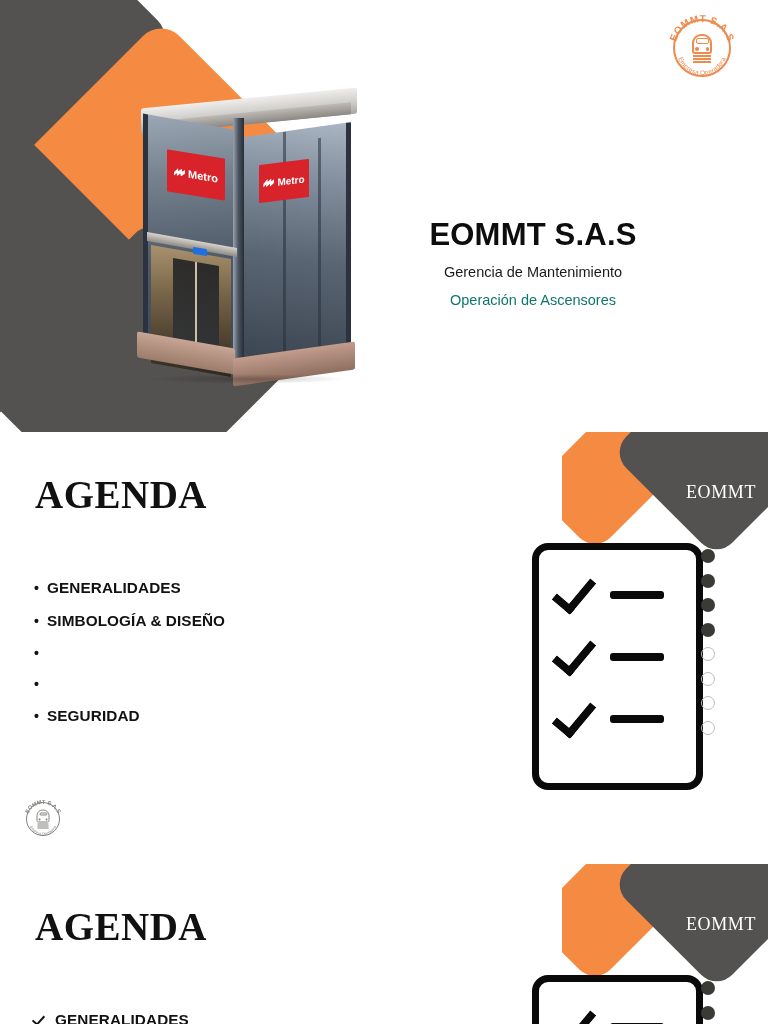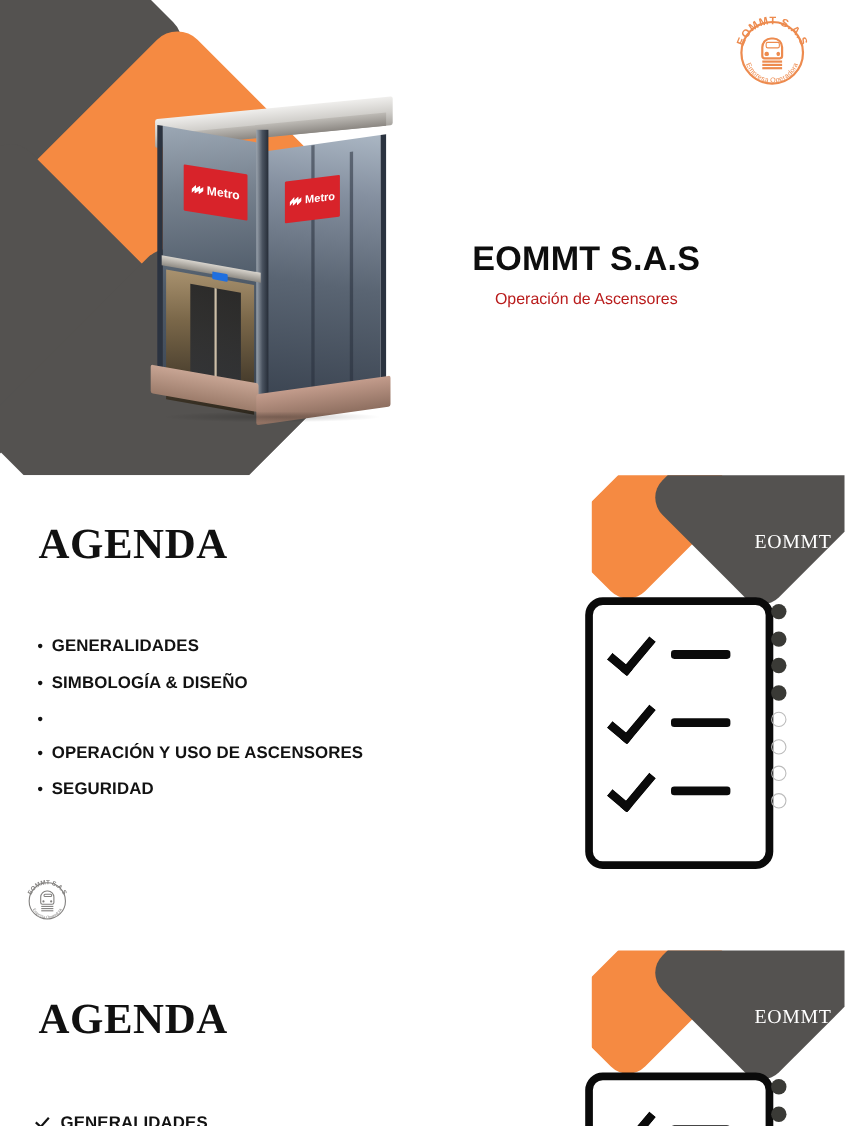--- a/index.html
+++ b/index.html
@@ -145,21 +145,21 @@
   }
   .cover-sub {
     margin-top: 13px;
     font-size: 14.5px;
     color: #1a1a1a;
     line-height: 1.0;
   }
   .cover-sub2 {
     margin-top: 13px;
     font-size: 14.5px;
-    color: #b91c1c;
+    color: #0f766e;
     line-height: 1.0;
   }
 
   
   .logo-badge {
     position: absolute;
     width: 72px; height: 72px;
   }
   .logo-badge.on-cover { right: 30px; top: 12px; }
   .logo-ring {
@@ -207,21 +207,21 @@
     background: #ffffff;
     overflow: hidden;
   }
   .slide-agenda.s2 { top: 432px; }
   .slide-agenda.s3 { top: 864px; }
 
   
   .corner-badge {
     position: absolute;
     right: 0; top: 0;
-    width: 230px; height: 135px;
+    width: 206px; height: 135px;
     overflow: hidden;
   }
   .cb-orange {
     position: absolute;
     width: 92px; height: 146px;
     background: #F58A42;
     border-radius: 22px;
     left: 6px; top: -36px;
     transform: rotate(45deg);
   }
@@ -398,20 +398,21 @@
         <span class="m-glyph"></span>
         <span>Metro</span>
       </div>
       <div class="elev-base-l"></div>
       <div class="elev-base-r"></div>
       <div class="elev-shadow"></div>
     </div>
 
     <div class="cover-text">
       <div class="cover-title">EOMMT S.A.S</div>
+      <div class="cover-sub">Gerencia de Mantenimiento</div>
       <div class="cover-sub2">Operación de Ascensores</div>
     </div>
 
     <div class="logo-badge on-cover logo-orange">
       <div class="logo-ring"></div>
       <div class="logo-arc-text">
         <svg viewBox="0 0 72 72" xmlns="http://www.w3.org/2000/svg">
           <defs>
             <path id="arcTop" d="M 9,37 A 27,27 0 0 1 63,37"></path>
             <path id="arcBot" d="M 11,38 A 25,25 0 0 0 61,38"></path>
@@ -453,21 +454,20 @@
       </li>
       <li>
         <span class="bul">•</span>
         <span>SIMBOLOGÍA &amp; DISEÑO</span>
       </li>
       <li>
         <span class="bul">•</span>
       </li>
       <li>
         <span class="bul">•</span>
-        <span>OPERACIÓN Y USO DE ASCENSORES</span>
       </li>
       <li>
         <span class="bul">•</span>
         <span>SEGURIDAD</span>
       </li>
     </ul>
 
     <div class="checklist">
       <div class="cl-card"></div>
       <div class="cl-row r1">

